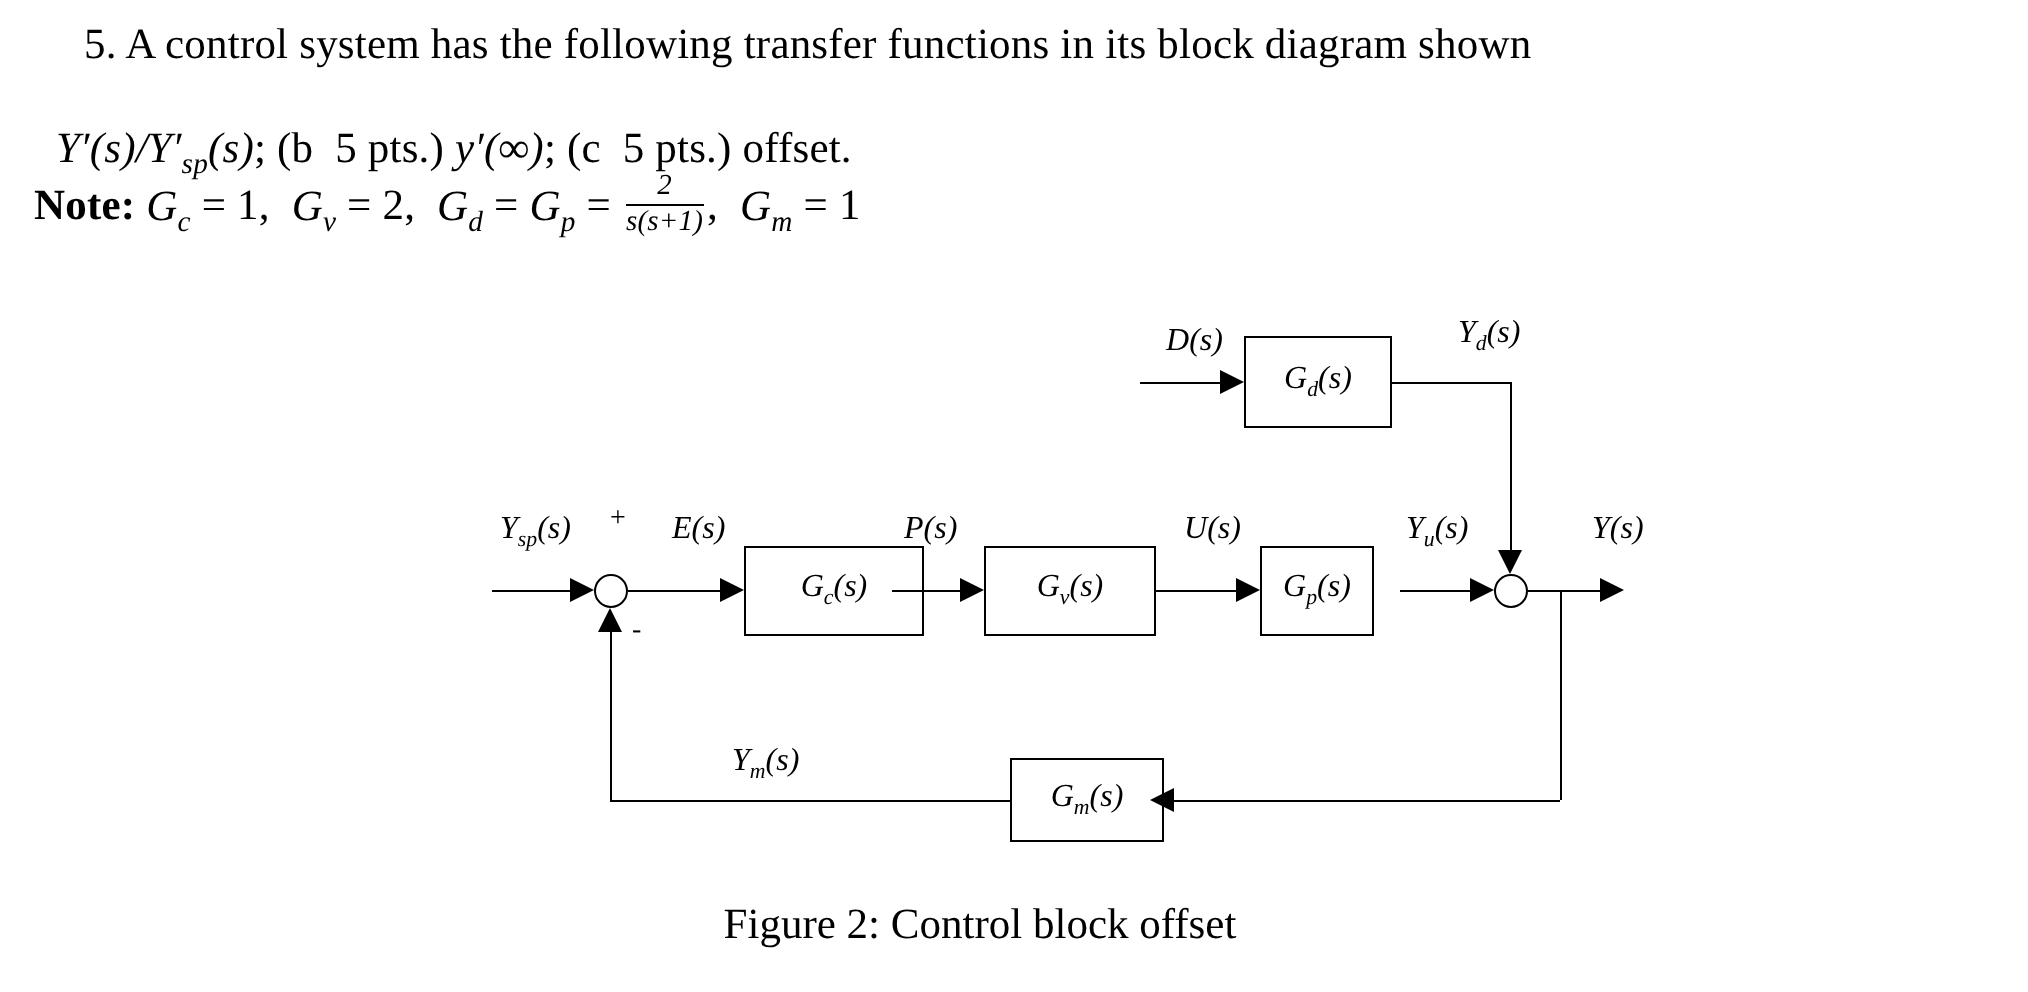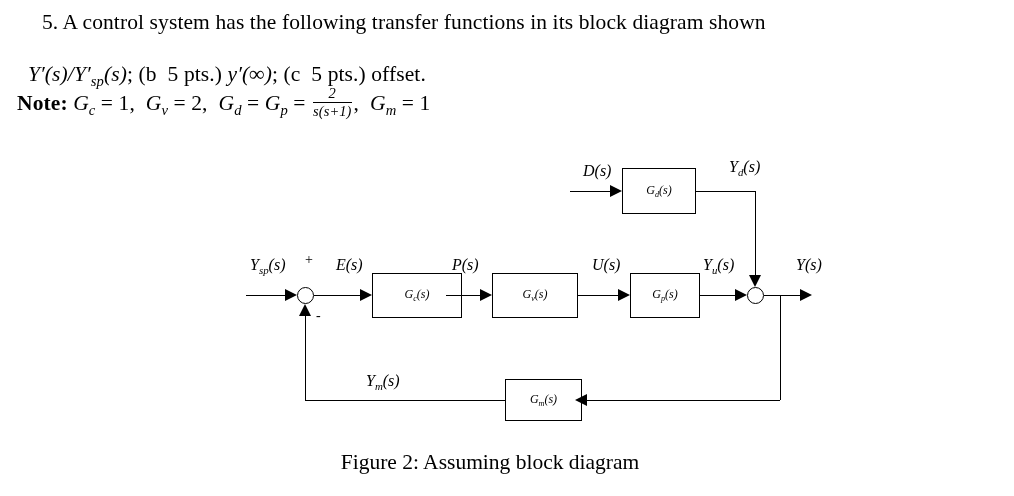--- a/index.html
+++ b/index.html
@@ -9,21 +9,21 @@
   .ptext i{font-style:italic;}
   .bold{font-weight:bold;}
   sub{font-size:0.68em;}
   .frac{display:inline-block;vertical-align:middle;text-align:center;line-height:1.05;
         font-size:14.5px;font-style:italic;margin:0 2px;position:relative;top:-2px;}
   .frac .num{display:block;border-bottom:1px solid #000;padding:0 4px 1px;}
   .frac .den{display:block;padding-top:1px;}
   .sig{position:absolute;font-size:16px;font-style:italic;white-space:pre;}
   .sign{position:absolute;font-size:14px;}
   .block{position:absolute;border:1px solid #000;background:#fff;display:flex;align-items:center;
-         justify-content:center;font-size:12px;font-style:italic;box-sizing:border-box;}
+         justify-content:center;font-size:16px;font-style:italic;box-sizing:border-box;}
   .sum{position:absolute;width:17px;height:17px;border:1px solid #000;border-radius:50%;
        background:#fff;box-sizing:border-box;}
   .hline{position:absolute;height:1px;background:#000;}
   .vline{position:absolute;width:1px;background:#000;}
   .arrow{position:absolute;width:0;height:0;}
   .ar{border-top:6px solid transparent;border-bottom:6px solid transparent;border-left:12px solid #000;}
   .al{border-top:6px solid transparent;border-bottom:6px solid transparent;border-right:12px solid #000;}
   .ad{border-left:6px solid transparent;border-right:6px solid transparent;border-top:12px solid #000;}
   .au{border-left:6px solid transparent;border-right:6px solid transparent;border-bottom:12px solid #000;}
   .caption{position:absolute;left:0;top:450px;width:980px;text-align:center;font-size:21.5px;}
@@ -54,21 +54,21 @@
 
   <div class="block" style="left:622px;top:168px;width:74px;height:46px;">
       <span><span>G</span><sub>d</sub><span>(s)</span></span>
     </div>
   <div class="block" style="left:372px;top:273px;width:90px;height:45px;font-style:italic;">
       <span><span>G</span><sub>c</sub><span>(s)</span></span>
     </div>
   <div class="block" style="left:492px;top:273px;width:86px;height:45px;">
       <span><span>G</span><sub>v</sub><span>(s)</span></span>
     </div>
-  <div class="block" style="left:630px;top:273px;width:70px;height:45px;">
+  <div class="block" style="left:630px;top:273px;width:57px;height:45px;">
       <span><span>G</span><sub>p</sub><span>(s)</span></span>
     </div>
   <div class="block" style="left:505px;top:379px;width:77px;height:42px;">
       <span><span>G</span><sub>m</sub><span>(s)</span></span>
     </div>
 
   <div class="sum" style="left:297px;top:287px;"></div>
   <div class="sum" style="left:747px;top:287px;"></div>
 
   <div class="hline" style="left:246px;top:295px;width:40px;"></div>
@@ -89,15 +89,15 @@
   <div class="arrow ar" style="left:360px;top:289px;"></div>
   <div class="arrow ar" style="left:480px;top:289px;"></div>
   <div class="arrow ar" style="left:618px;top:289px;"></div>
   <div class="arrow ar" style="left:735px;top:289px;"></div>
   <div class="arrow ar" style="left:800px;top:289px;"></div>
   <div class="arrow ar" style="left:610px;top:185px;"></div>
   <div class="arrow ad" style="left:749px;top:275px;"></div>
   <div class="arrow al" style="left:575px;top:394px;"></div>
   <div class="arrow au" style="left:299px;top:304px;"></div>
 
-  <div class="caption">Figure 2: Assuming block diagram</div>
+  <div class="caption">Figure 2: Control block offset</div>
 
 </div>
 
 </body></html>

